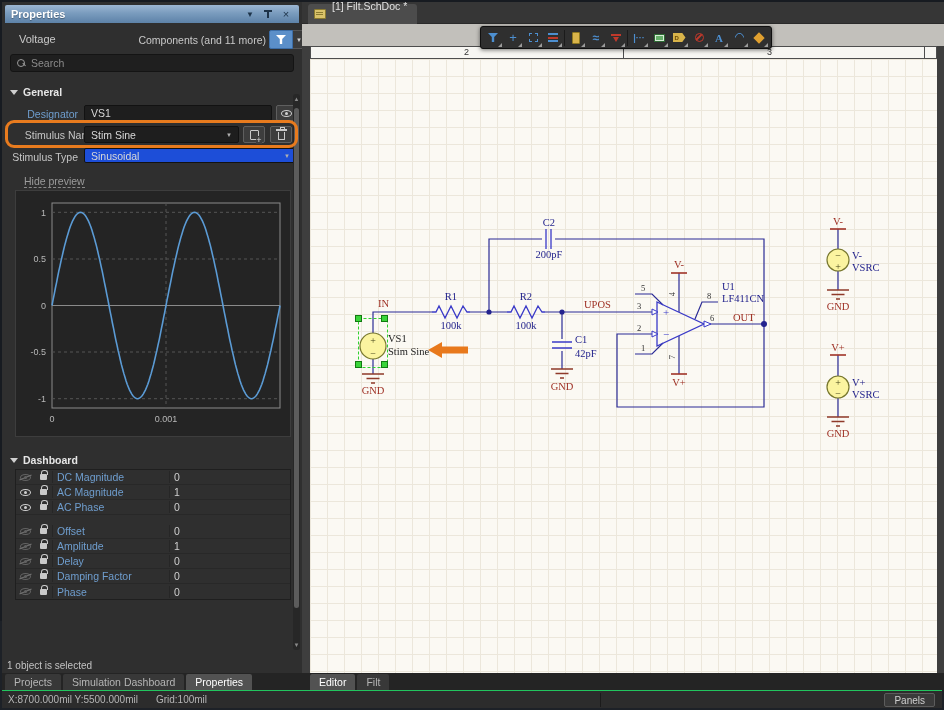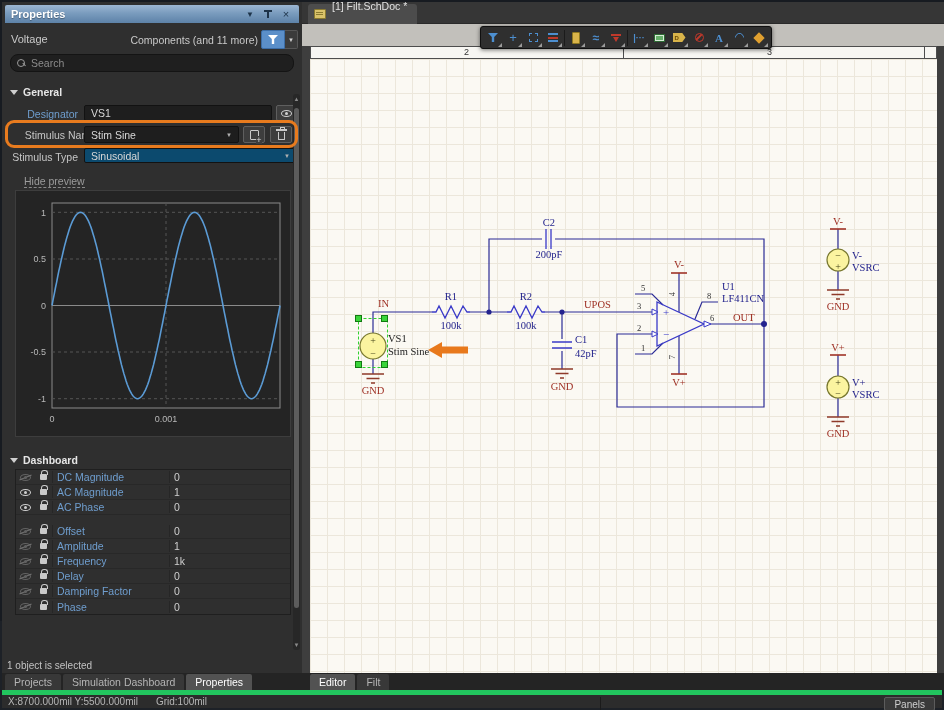--- a/index.html
+++ b/index.html
@@ -12,28 +12,28 @@
   .titlebar { position:absolute; left:3px; top:3px; width:294px; height:18px;
     background:linear-gradient(180deg,#9cb6d2 0%,#7a9cbe 45%,#5d82a8 100%);
     border-radius:2px 2px 0 0; display:flex; align-items:center; padding:0 6px; }
   .titlebar .t { color:#fff; font-weight:bold; font-size:11px; text-shadow:0 1px 1px rgba(0,0,0,.35); }
   .titlebar .sp { flex:1; }
   .tb-ic { width:14px; height:12px; display:flex; align-items:center; justify-content:center; color:#1d3349; font-size:8px; margin-left:4px; cursor:pointer; }
   .pin-ic { position:relative; width:8px; height:9px; }
   .pin-ic::before { content:''; position:absolute; left:0; top:0; width:8px; height:2px; background:#1d3349; }
   .pin-ic::after { content:''; position:absolute; left:3px; top:2px; width:2px; height:6px; background:#1d3349; }
 
-  .row-voltage { position:absolute; left:0; top:28px; width:300px; height:20px; }
+  .row-voltage { position:absolute; left:8px; top:28px; width:300px; height:20px; }
   .lbl-voltage { position:absolute; left:9px; top:3px; font-size:11px; color:#c9c9c9; }
   .lbl-scope { position:absolute; right:44px; top:4px; font-size:10.5px; color:#c9c9c9; }
   .btn-filter { position:absolute; right:17px; top:0; width:24px; height:19px; background:#5b8fc9; border:1px solid #3c6da6; border-radius:2px 0 0 2px; display:flex; align-items:center; justify-content:center; cursor:pointer; }
   .funnel { width:10px; height:9px; background:#fff; clip-path:polygon(0 0,100% 0,62% 45%,62% 100%,38% 100%,38% 45%); }
   .btn-filter-dd { position:absolute; right:4px; top:0; width:13px; height:19px; background:#3b3b3b; border:1px solid #565656; border-left:none; border-radius:0 2px 2px 0; display:flex; align-items:center; justify-content:center; color:#cfcfcf; font-size:6px; cursor:pointer; }
 
-  .searchbox { position:absolute; left:8px; top:52px; width:284px; height:18px; background:#1f1f1f; border:1px solid #141414; border-radius:8px; display:flex; align-items:center; padding:0 6px; }
+  .searchbox { position:absolute; left:8px; top:52px; width:284px; height:18px; background:#1f1f1f; border:1px solid #141414; border-radius:3px; display:flex; align-items:center; padding:0 6px; }
   .mag { position:relative; width:8px; height:8px; margin-right:6px; }
   .mag::before { content:''; position:absolute; left:0; top:0; width:6px; height:6px; border:1.4px solid #9a9a9a; border-radius:50%; }
   .mag::after { content:''; position:absolute; left:5px; top:5px; width:4px; height:1.4px; background:#9a9a9a; transform:rotate(45deg); }
   .searchbox input { flex:1; background:transparent; border:none; outline:none; color:#bbb; font-size:10.5px; font-family:"Liberation Sans",sans-serif; }
   .searchbox input::placeholder { color:#8b8b8b; }
 
   .sect-hdr { position:absolute; left:8px; display:flex; align-items:center; gap:5px; font-size:10.5px; font-weight:bold; color:#e6e6e6; }
   .tri-exp { width:0; height:0; border-left:4px solid transparent; border-right:4px solid transparent; border-top:5px solid #cfcfcf; }
 
   .fld-label { position:absolute; left:0; width:76px; text-align:right; font-size:10.5px; color:#c6c6c6; }
@@ -81,21 +81,21 @@
   #pscroll .arr { position:absolute; left:0; width:7px; text-align:center; color:#8a8a8a; font-size:6px; }
 
   
   .tabrow { position:absolute; top:671px; height:17px; display:flex; align-items:flex-end; gap:2px; background:#242424; }
   #tabrow-left { left:0; width:300px; padding-left:3px; }
   #tabrow-right { left:300px; width:644px; padding-left:8px; }
   .btab { height:16px; padding:0 9px; font-size:10.5px; color:#b5b5b5; background:#383838; border-radius:2px 2px 0 0; display:flex; align-items:center; cursor:pointer; }
   .btab.active { background:#525252; color:#fff; }
 
   
-  #statusbar { position:absolute; left:0; top:688px; width:940px; height:18px; background:#2c2c2c; border-top:5px solid #22c55e; color:#b5b5b5; font-size:10px; display:flex; align-items:center; }
+  #statusbar { position:absolute; left:0; top:688px; width:940px; height:18px; background:#2c2c2c; border-top:1px solid #22c55e; color:#b5b5b5; font-size:10px; display:flex; align-items:center; }
   #statusbar .coords { margin-left:6px; }
   #statusbar .grid { margin-left:18px; }
   #statusbar .div { position:absolute; left:598px; top:2px; height:14px; border-left:1px solid #1b1b1b; }
   #panels-btn { position:absolute; right:7px; top:2px; height:14px; padding:0 9px; background:#3a3a3a; border:1px solid #5c5c5c; border-radius:2px; color:#cfcfcf; display:flex; align-items:center; cursor:pointer; }
 
   
   #editor { position:absolute; left:300px; top:0; width:644px; height:671px; background:#3e3e3e; }
   #doc-tabbar { position:absolute; left:0; top:0; width:644px; height:22px; background:#363636; border-bottom:1px solid #2a2a2a; }
   #doc-tab { position:absolute; left:6px; top:2px; height:20px; padding:0 10px 16px 24px; background:#4c4c4c; border-radius:3px 3px 0 0; color:#e0e0e0; font-size:10.5px; display:flex; align-items:center; cursor:pointer; }
   .schdoc-ic { position:absolute; left:6px; top:5px; width:12px; height:10px; background:#d9c26a; border:1px solid #8a7a30; border-radius:1px; }
@@ -185,21 +185,21 @@
       <span class="dd-chev">▼</span>
     </div>
     <div class="sq-btn" style="left:241px; top:124px; width:22px;">
         <span class="docplus"></span>
       </div>
     <div class="sq-btn" style="left:268px; top:124px; width:22px;">
         <span class="trash"></span>
       </div>
 
     <span class="fld-label" style="top:149px;">Stimulus Type</span>
-    <div class="fld-input" style="left:82px; top:146px; width:213px; height:15px; background:#0c4a6e;">
+    <div class="fld-input" style="left:82px; top:146px; width:213px; height:15px; background:#1d4ed8;">
       <span>Sinusoidal</span>
       <span class="dd-chev">▼</span>
     </div>
 
     <span id="hide-preview">Hide preview</span>
 
     <div id="preview-box">
       <svg width="274" height="245" viewBox="0 0 274 245">
         <rect x="36" y="12" width="228" height="205" fill="none" stroke="#8a8a8a" stroke-width="1"></rect>
         <g stroke="#555" stroke-width="1" stroke-dasharray="3 3">
@@ -272,30 +272,20 @@
       </div>
       <div class="pt-row">
         <span class="c-eye">
             <span class="eye off"></span>
           </span>
         <span class="c-lock">
             <span class="lock"></span>
           </span>
         <span class="c-name">Amplitude</span>
         <span class="c-val">1</span>
-      </div>
-      <div class="pt-row">
-        <span class="c-eye">
-            <span class="eye off"></span>
-          </span>
-        <span class="c-lock">
-            <span class="lock"></span>
-          </span>
-        <span class="c-name">Frequency</span>
-        <span class="c-val">1k</span>
       </div>
       <div class="pt-row">
         <span class="c-eye">
             <span class="eye off"></span>
           </span>
         <span class="c-lock">
             <span class="lock"></span>
           </span>
         <span class="c-name">Delay</span>
         <span class="c-val">0</span>

